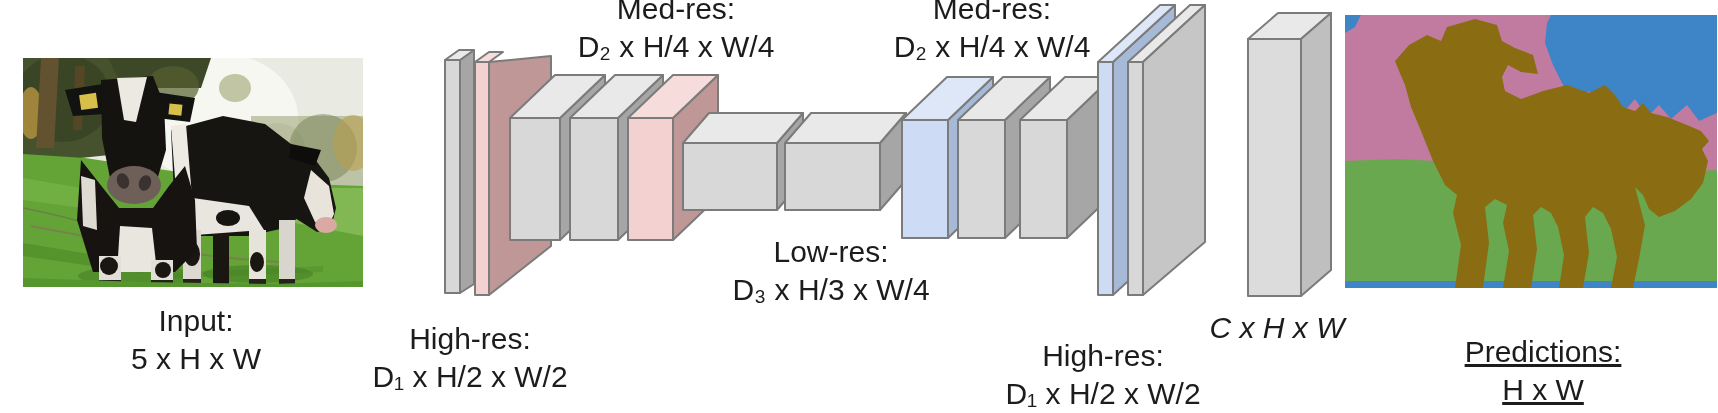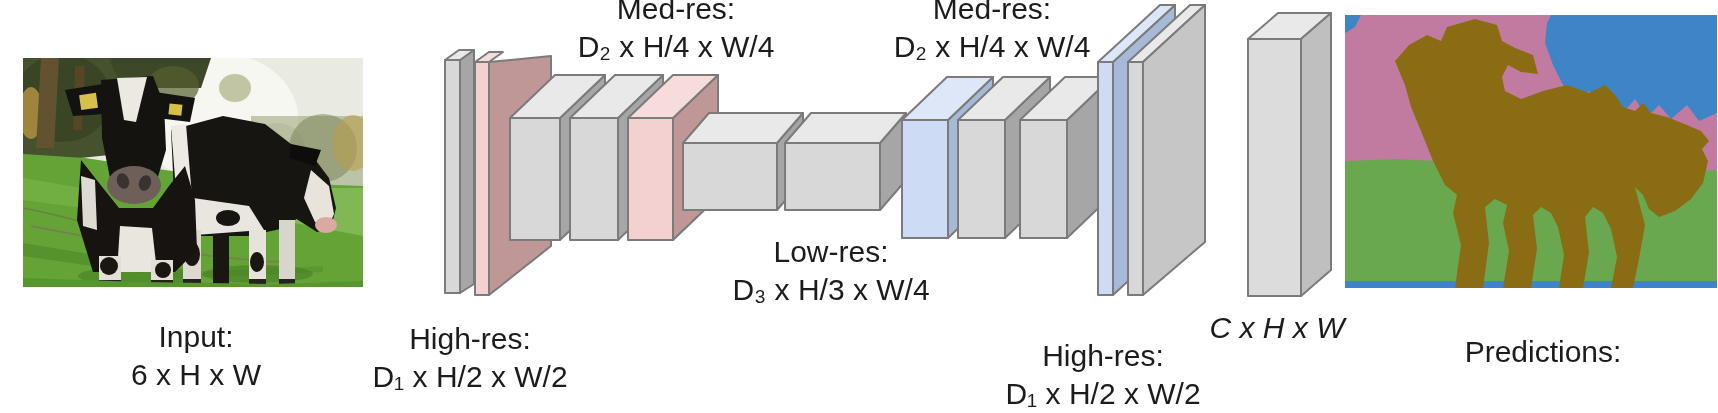--- a/index.html
+++ b/index.html
@@ -189,23 +189,23 @@
       L 176,84 L 198,76 L 222,70 L 244,78 L 260,70 L 270,80
       L 278,92 L 290,96 L 298,88 L 306,98 L 322,102 L 342,110 L 356,116 L 364,126
       L 357,134 L 363,146 L 358,168 L 346,184 L 330,196 L 314,202 L 304,194 L 298,180
       L 290,172 L 300,210 L 294,244 L 288,273 L 266,273 L 272,242 L 266,214 L 258,198
       L 248,192 L 240,202 L 244,238 L 238,273 L 214,273 L 219,240 L 213,212 L 206,198
       L 196,192 L 188,200 L 192,234 L 186,273 L 158,273 L 164,236 L 158,208 L 162,190
       L 150,184 L 140,192 L 144,228 L 138,273 L 110,273 L 116,230 L 108,198 L 112,180
       L 100,170 L 88,146 L 76,116 L 66,92 L 60,70 L 54,56 Z"></path>
   </svg>
 
-  <div class="lbl" style="left:196px;top:318px;">
+  <div class="lbl" style="left:196px;top:302px;">
     <div>Input:</div>
-    <div>6 x H x W</div>
+    <div>5 x H x W</div>
   </div>
 
   <div class="lbl" style="left:470px;top:320px;">
     <div>High-res:</div>
     <div>D₁ x H/2 x W/2</div>
   </div>
 
   <div class="lbl" style="left:676px;top:-10px;">
     <div>Med-res:</div>
     <div>D₂ x H/4 x W/4</div>
@@ -223,17 +223,18 @@
 
   <div class="lbl" style="left:1103px;top:337px;">
     <div>High-res:</div>
     <div>D₁ x H/2 x W/2</div>
   </div>
 
   <div class="lbl" style="left:1277px;top:309px;font-style:italic;">
     <div>C x H x W</div>
   </div>
 
-  <div class="lbl" style="left:1543px;top:333px;">
+  <div class="lbl" style="left:1543px;top:333px;text-decoration:underline;">
     <div>Predictions:</div>
+    <div>H x W</div>
   </div>
 
 </div>
 
 </body></html>

